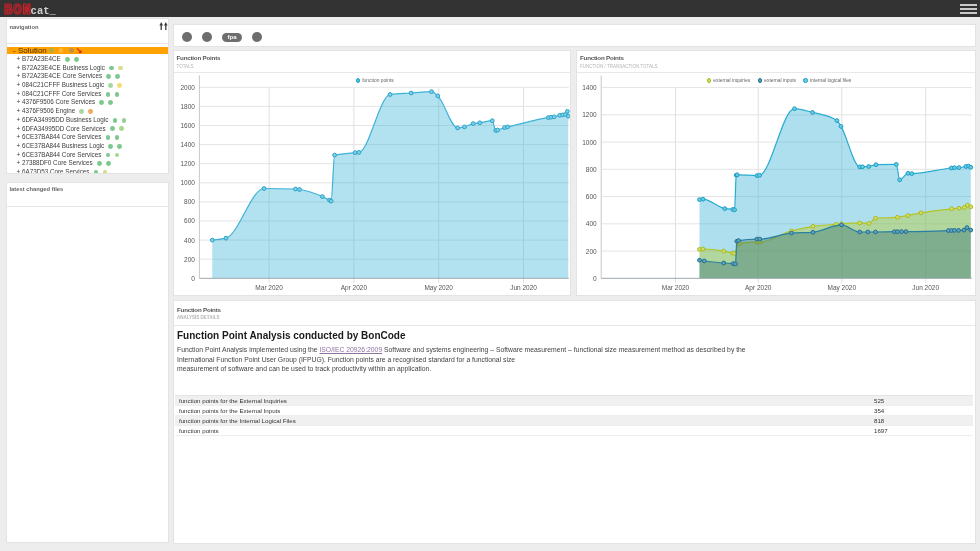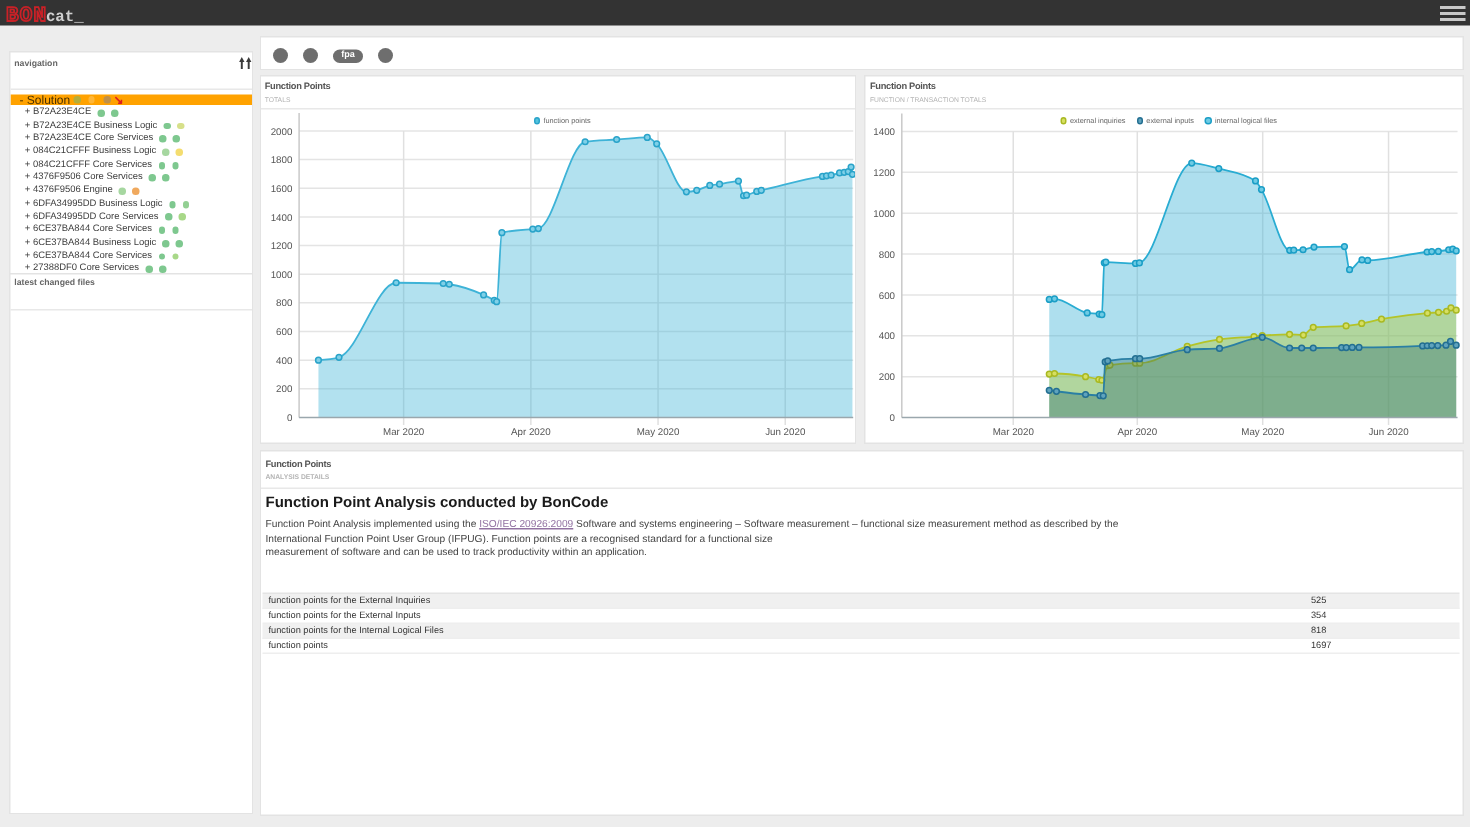--- a/index.html
+++ b/index.html
@@ -6,21 +6,21 @@
   font-family:'Liberation Sans',sans-serif; position:relative; }
 .panel { position:absolute; background:#fff; border:1px solid #e3e3e3; }
 
 #topbar { position:absolute; left:0; top:0; width:980px; height:17px; background:#333333; }
 #logo { position:absolute; left:4px; top:0.5px; font-family:'Liberation Mono',monospace; font-weight:bold; }
 #logo .bon { font-size:14px; color:transparent; -webkit-text-stroke:1.2px #c92127; letter-spacing:0.8px; }
 #logo .cat { font-size:10.5px; color:#cfcfcf; letter-spacing:0px; margin-left:-1px; }
 #burger { position:absolute; right:3px; top:4px; width:17px; }
 #burger div { height:2px; background:#c9c9c9; margin-bottom:2px; }
 
-#nav { left:6px; top:34px; width:163px; height:156px; overflow:hidden; }
+#nav { left:6px; top:18px; width:163px; height:156px; overflow:hidden; }
 .phead { font-size:5.8px; font-weight:bold; color:#666; padding:4.5px 0 0 2.5px; }
 #nav .phead { height:25px; border-bottom:1px solid #e8e8e8; position:relative; }
 #navsort { position:absolute; right:0px; top:2.5px; }
 .trow { height:8.7px; line-height:8.7px; white-space:nowrap; padding-left:9.5px; font-size:6.3px; color:#3c3c3c; }
 .trow .tname { vertical-align:middle; }
 .dot { display:inline-block; width:4.8px; height:4.8px; border-radius:50%; margin-left:4.2px; vertical-align:middle; }
 #solrow { height:7px; line-height:7px; background:#ffa200; font-size:8px; color:#4a3000; padding:0 0 0 6px; margin:3px 0 1px 0; white-space:nowrap; }
 #solrow .arr { color:#dd1f1f; font-weight:bold; font-size:8px; margin-left:2px; vertical-align:middle; }
 #lcf { left:6px; top:182px; width:163px; height:361px; }
 #lcf .phead { height:24px; border-bottom:1px solid #e8e8e8; padding-top:2.5px; }

